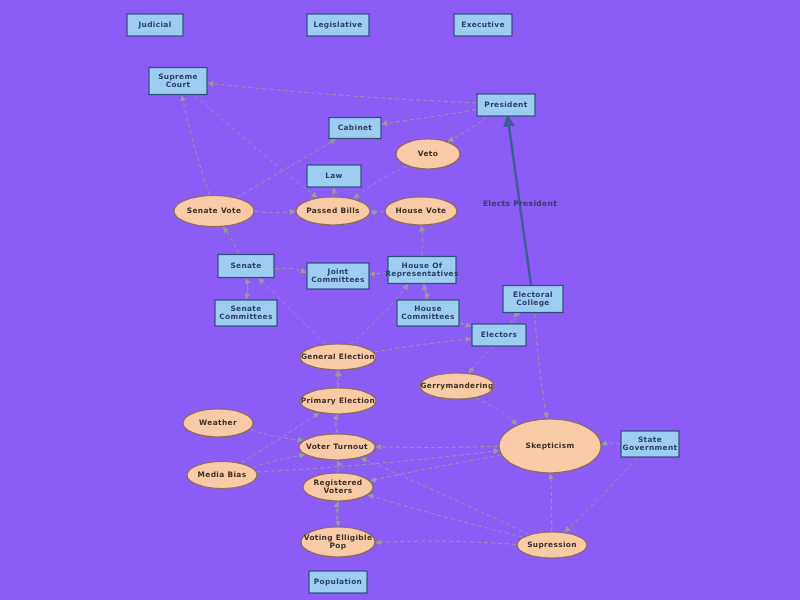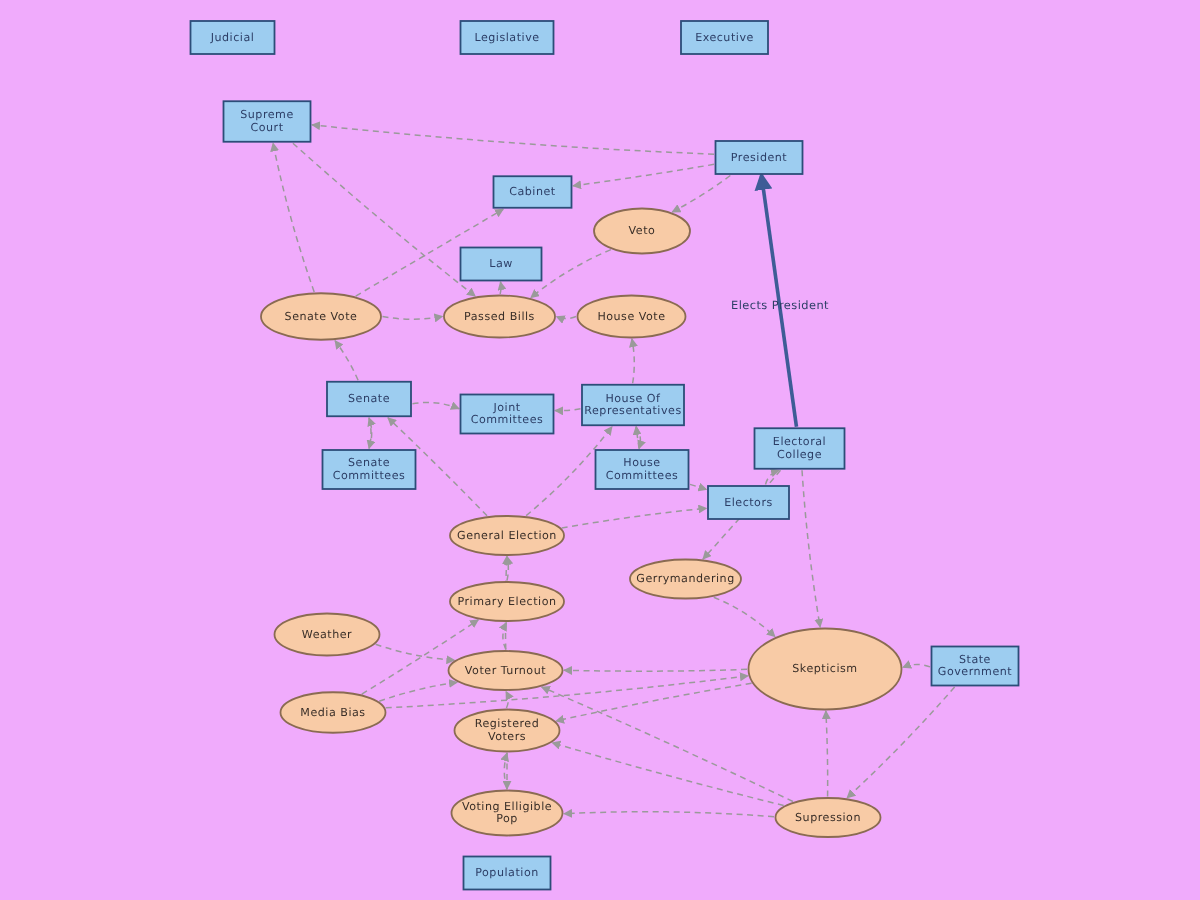--- a/index.html
+++ b/index.html
@@ -11,21 +11,22 @@
   body {
     width: 800px;
     height: 600px;
     overflow: hidden;
     font-family: "DejaVu Sans", sans-serif;
   }
   #diagram-root {
     position: relative;
     width: 800px;
     height: 600px;
-    background: #f0abfc;
+    background: #8b5cf6;
+    font-weight: bold;
   }
   svg#graph {
     display: block;
     width: 800px;
     height: 600px;
   }
   .node-box {
     fill: #9DCDF0;
     stroke: #2C4D78;
     stroke-width: 1.2;

